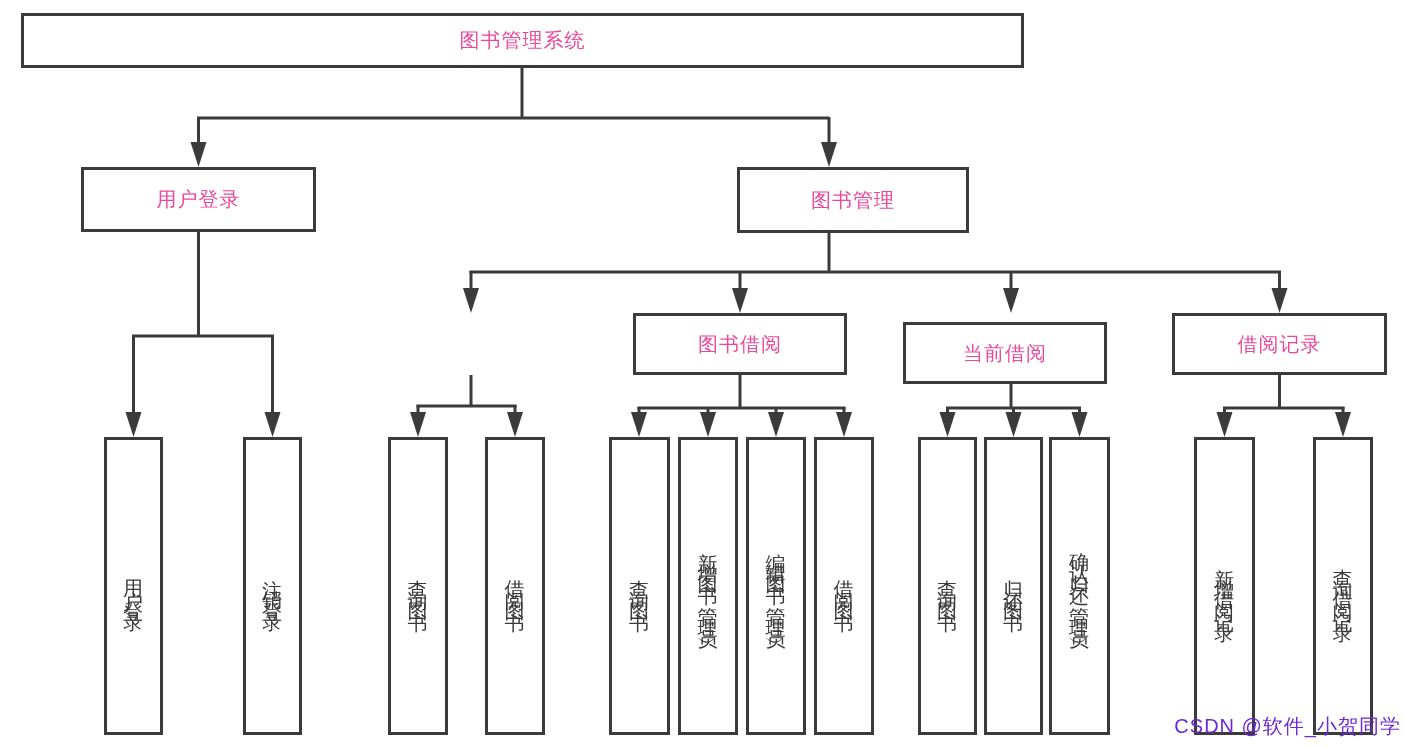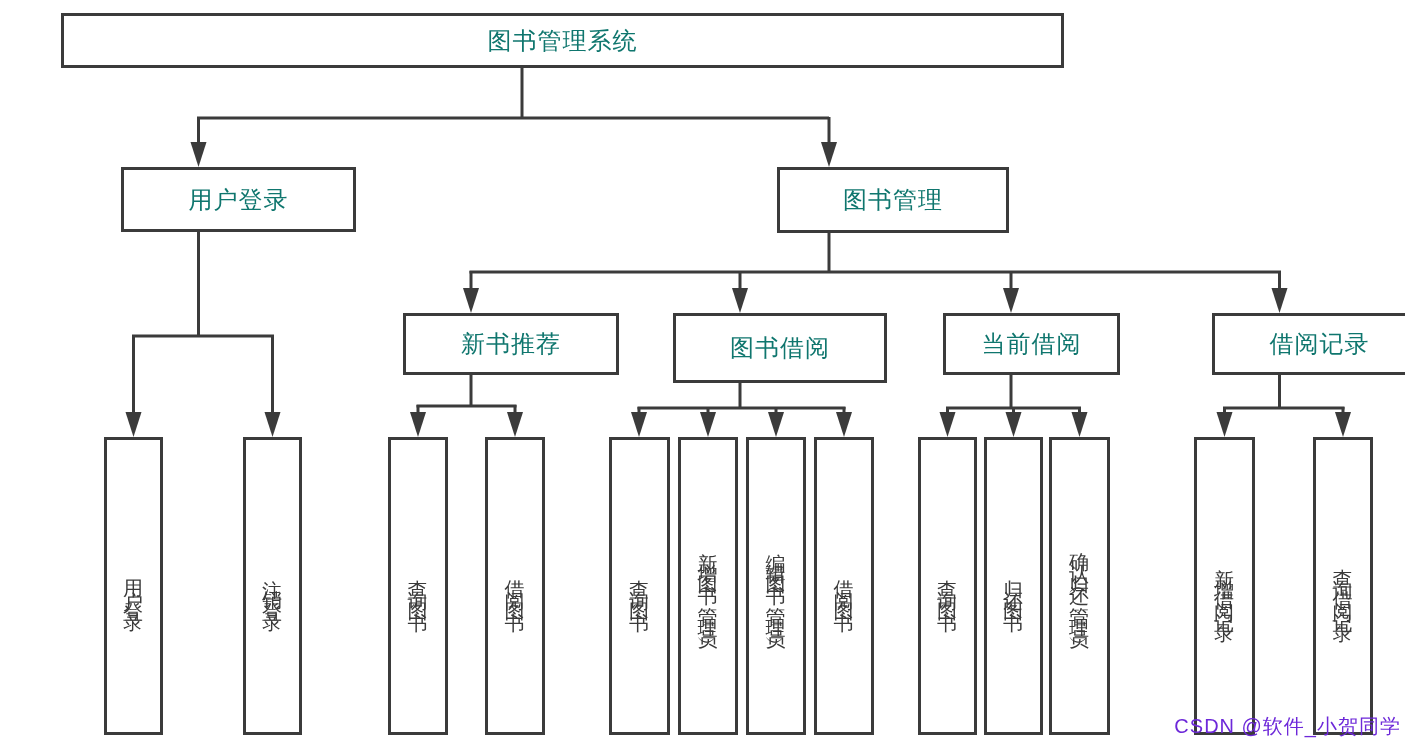--- a/index.html
+++ b/index.html
@@ -22,25 +22,24 @@
     pointer-events: none;
   }
   .box {
     position: absolute;
     box-sizing: border-box;
     border: 3px solid #3b3b3b;
     background: #ffffff;
     display: flex;
     align-items: center;
     justify-content: center;
-    color: #0f766e;
-    font-size: 24px;
+    color: #ec4899;
+    font-size: 20px;
     letter-spacing: 1px;
     white-space: nowrap;
-    margin-left: 40px;
   }
   .leaf {
     position: absolute;
     box-sizing: border-box;
     border: 3px solid #3b3b3b;
     background: #ffffff;
     display: flex;
     align-items: center;
     justify-content: center;
     color: #3a3a3a;
@@ -138,27 +137,24 @@
     <span>图书管理系统</span>
   </div>
 
   <div class="box" style="left:81px; top:167px; width:235px; height:65px;">
     <span>用户登录</span>
   </div>
   <div class="box" style="left:737px; top:167px; width:232px; height:66px;">
     <span>图书管理</span>
   </div>
 
-  <div class="box" style="left:363px; top:313px; width:216px; height:62px;">
-    <span>新书推荐</span>
-  </div>
-  <div class="box" style="left:633px; top:313px; width:214px; height:70px;">
+  <div class="box" style="left:633px; top:313px; width:214px; height:62px;">
     <span>图书借阅</span>
   </div>
-  <div class="box" style="left:903px; top:313px; width:177px; height:62px;">
+  <div class="box" style="left:903px; top:322px; width:204px; height:62px;">
     <span>当前借阅</span>
   </div>
   <div class="box" style="left:1172px; top:313px; width:215px; height:62px;">
     <span>借阅记录</span>
   </div>
 
   <div class="leaf" style="left:104px; top:437px; width:59px; height:298px;">
     <span class="vtext">用户登录</span>
   </div>
   <div class="leaf" style="left:243px; top:437px; width:59px; height:298px;">

